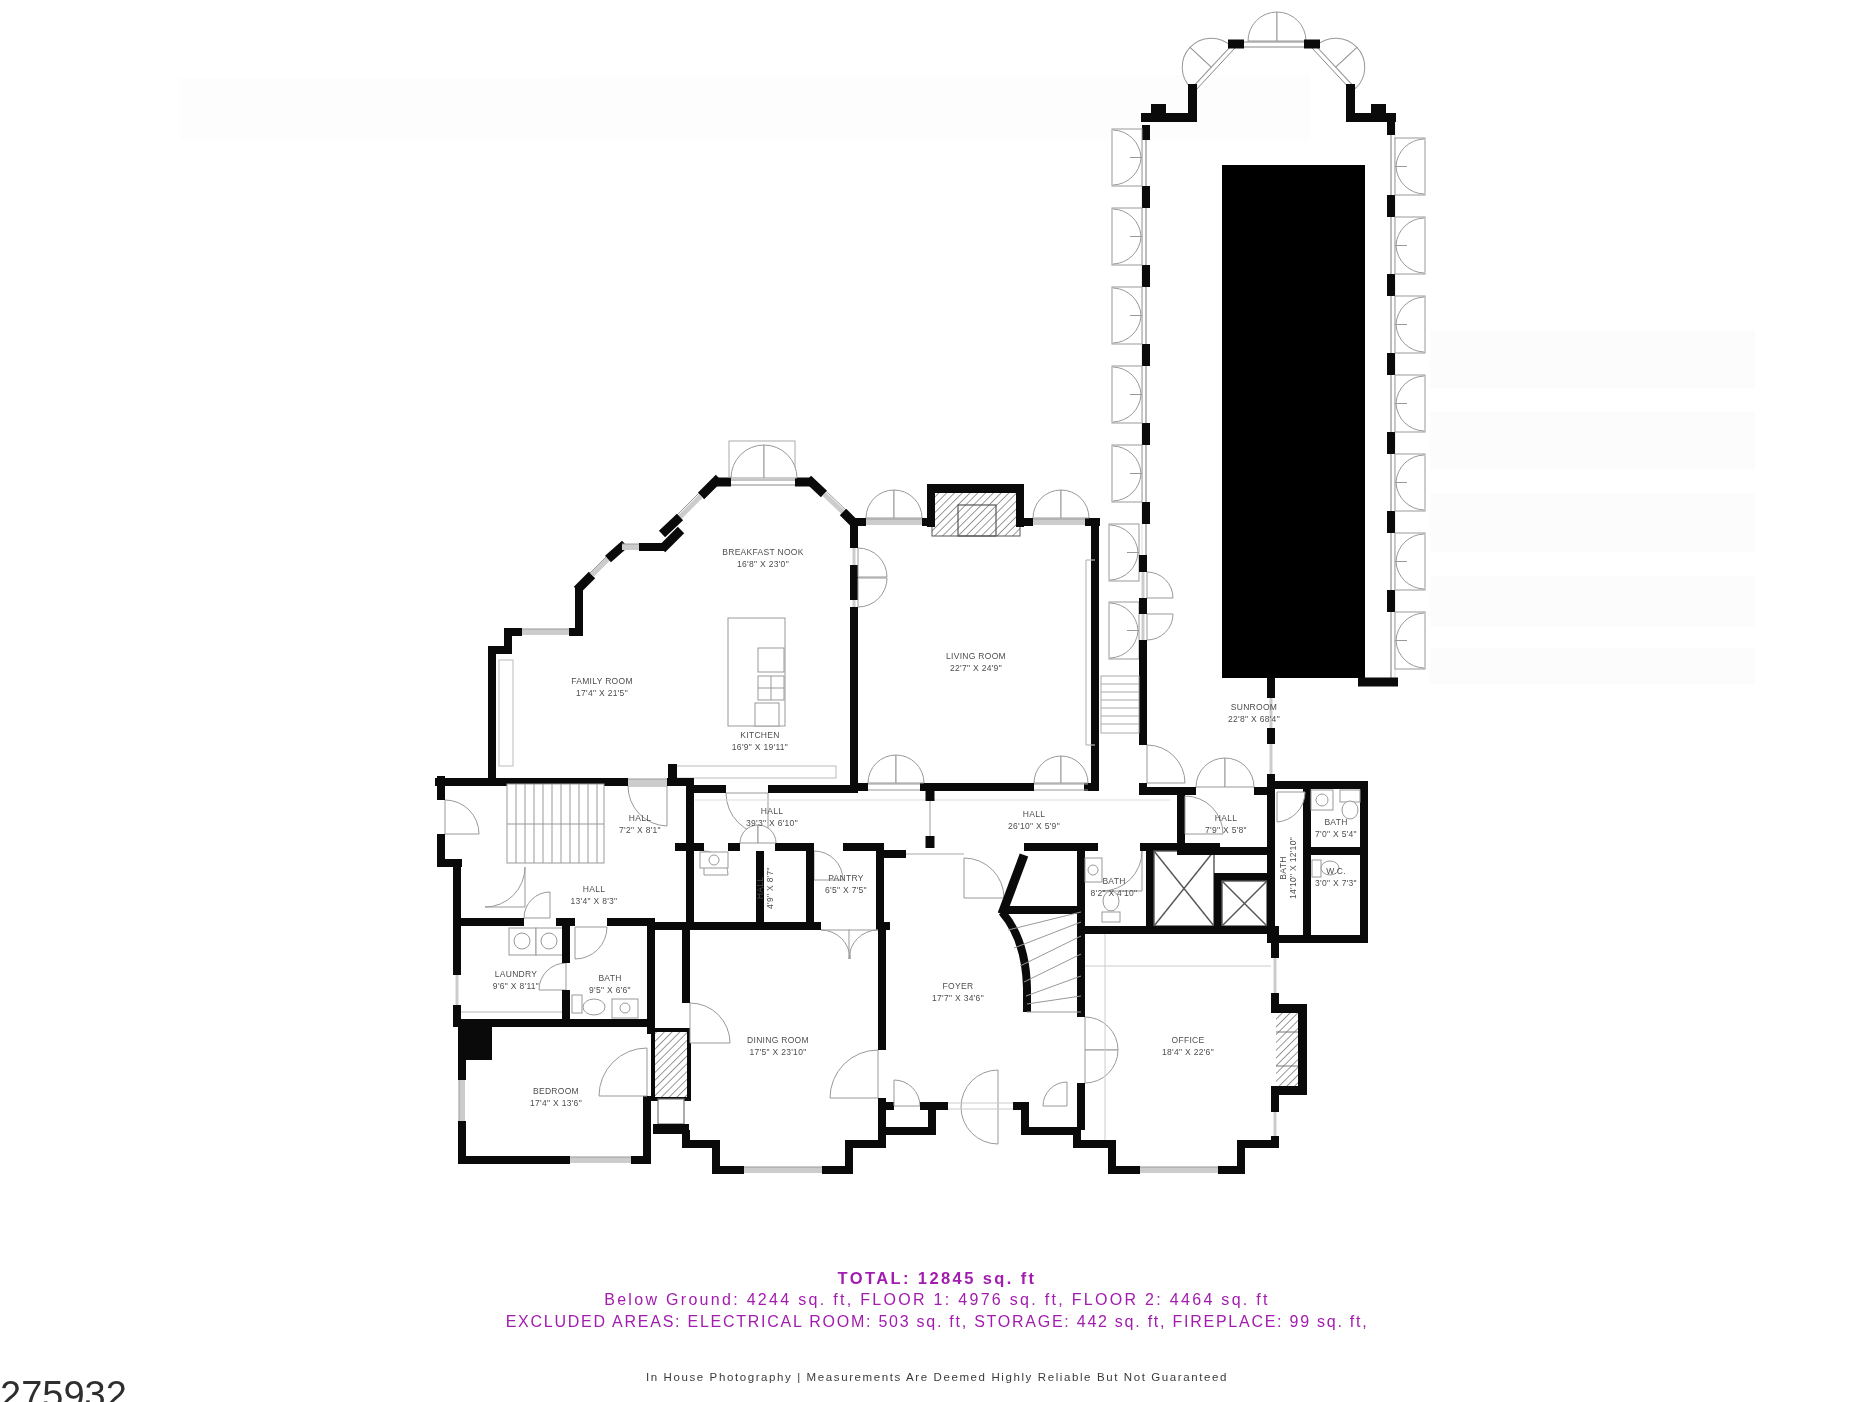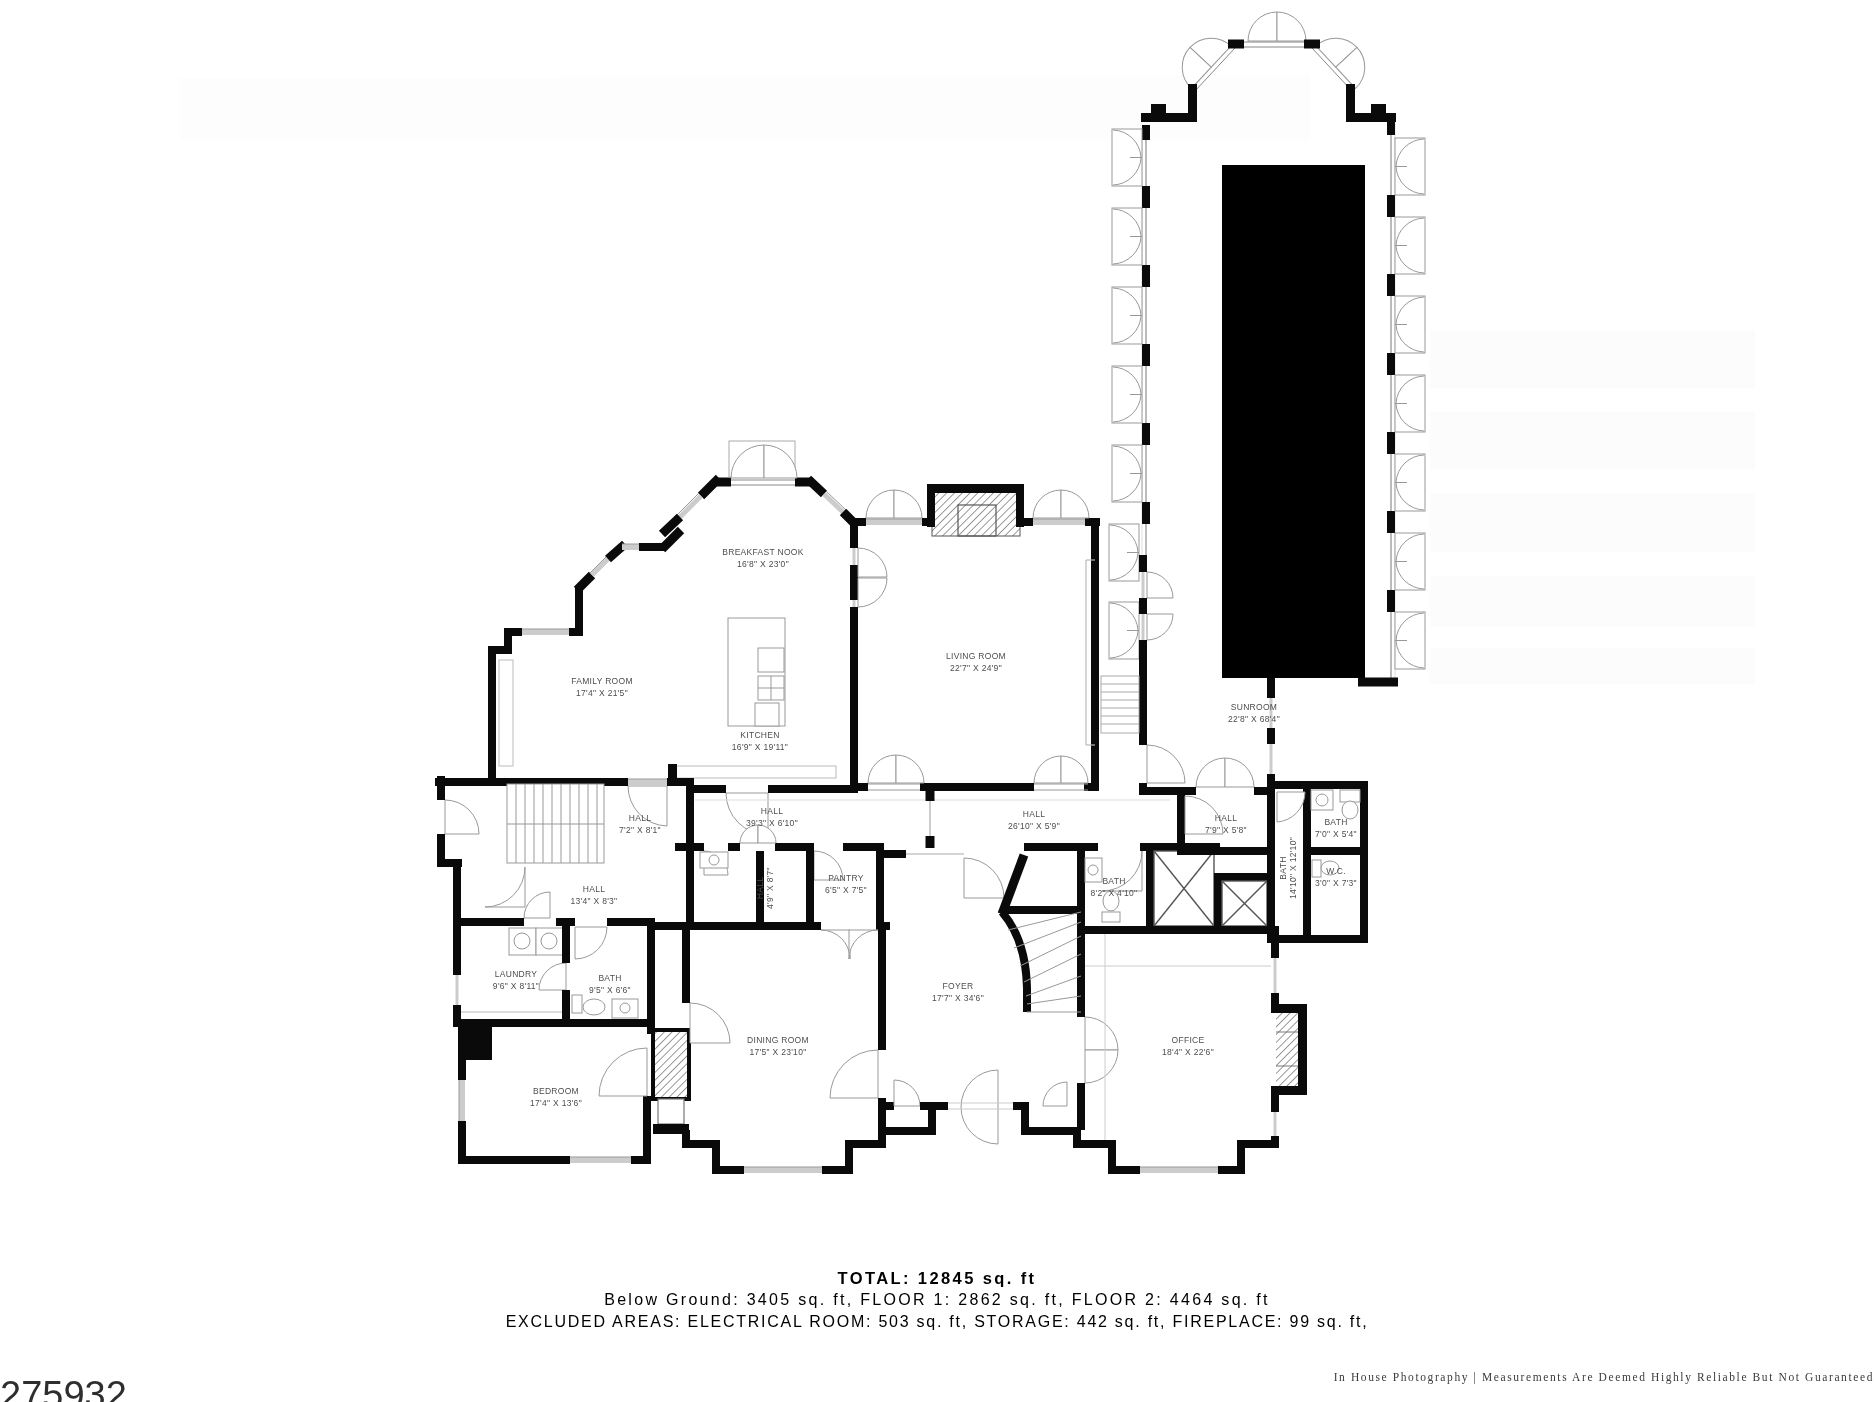--- a/index.html
+++ b/index.html
@@ -683,22 +683,22 @@
 
   <text class="lbl" x="1188" y="1043">OFFICE</text>
   <text class="lbl" x="1188" y="1055">18'4" X 22'6"</text>
 </g>
 </g>
 </g>
 </g>
 </g>
 </svg>
 
-<div style="position:absolute;left:0;top:1268px;width:1874px;text-align:center;color:#000000;">
+<div style="position:absolute;left:0;top:1268px;width:1874px;text-align:center;color:#a21caf;">
   <div style="font-size:16.5px;font-weight:bold;line-height:21px;letter-spacing:2.4px;">TOTAL: 12845 sq. ft</div>
-  <div style="font-size:16px;line-height:21.5px;letter-spacing:2.3px;">Below Ground: 3405 sq. ft, FLOOR 1: 2862 sq. ft, FLOOR 2: 4464 sq. ft</div>
+  <div style="font-size:16px;line-height:21.5px;letter-spacing:2.3px;">Below Ground: 4244 sq. ft, FLOOR 1: 4976 sq. ft, FLOOR 2: 4464 sq. ft</div>
   <div style="font-size:16px;line-height:21.5px;letter-spacing:1.75px;">EXCLUDED AREAS: ELECTRICAL ROOM: 503 sq. ft, STORAGE: 442 sq. ft, FIREPLACE: 99 sq. ft,</div>
 </div>
 
-<div style="position:absolute;left:0;top:1371px;width:1874px;text-align:right;color:#3a3a3a;font-size:11.5px;letter-spacing:1.6px;font-family:Liberation Serif, serif;">In House Photography | Measurements Are Deemed Highly Reliable But Not Guaranteed</div>
+<div style="position:absolute;left:0;top:1371px;width:1874px;text-align:center;color:#3a3a3a;font-size:11.5px;letter-spacing:1.6px;">In House Photography | Measurements Are Deemed Highly Reliable But Not Guaranteed</div>
 
 <div style="position:absolute;left:0px;top:1374px;color:#2e2e2e;font-size:38px;">275932</div>
 </div>
 
 </body></html>

